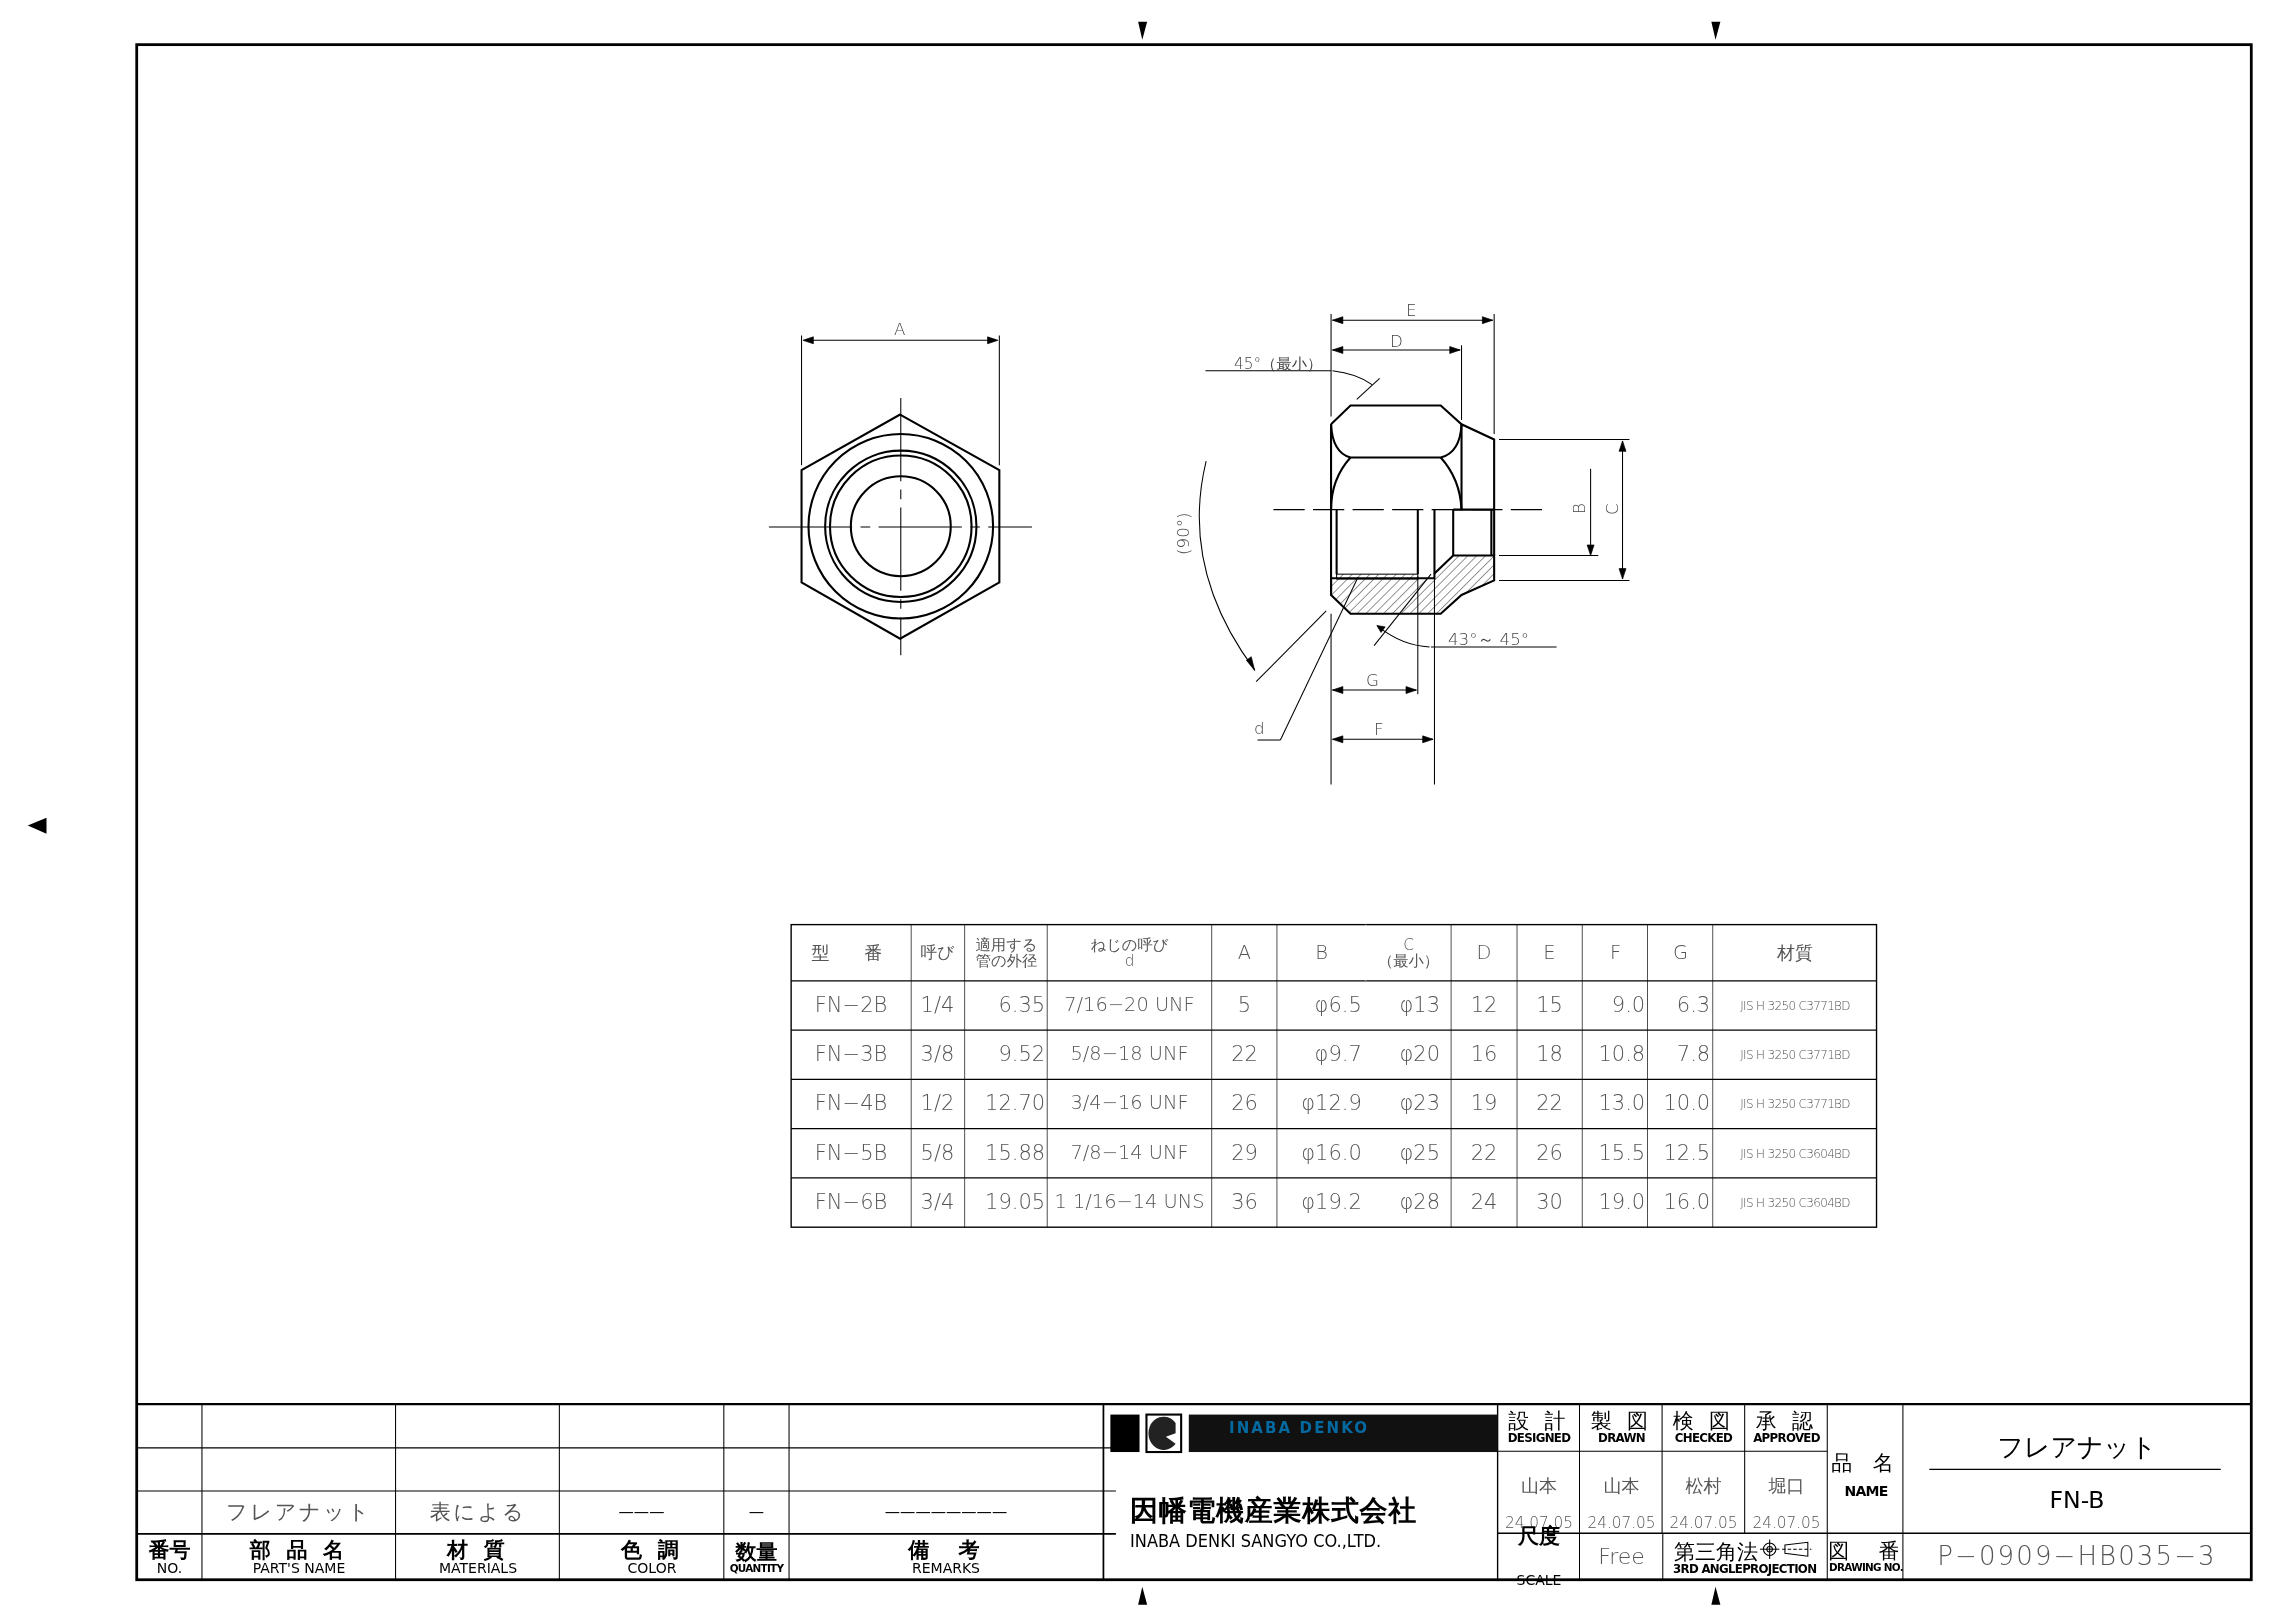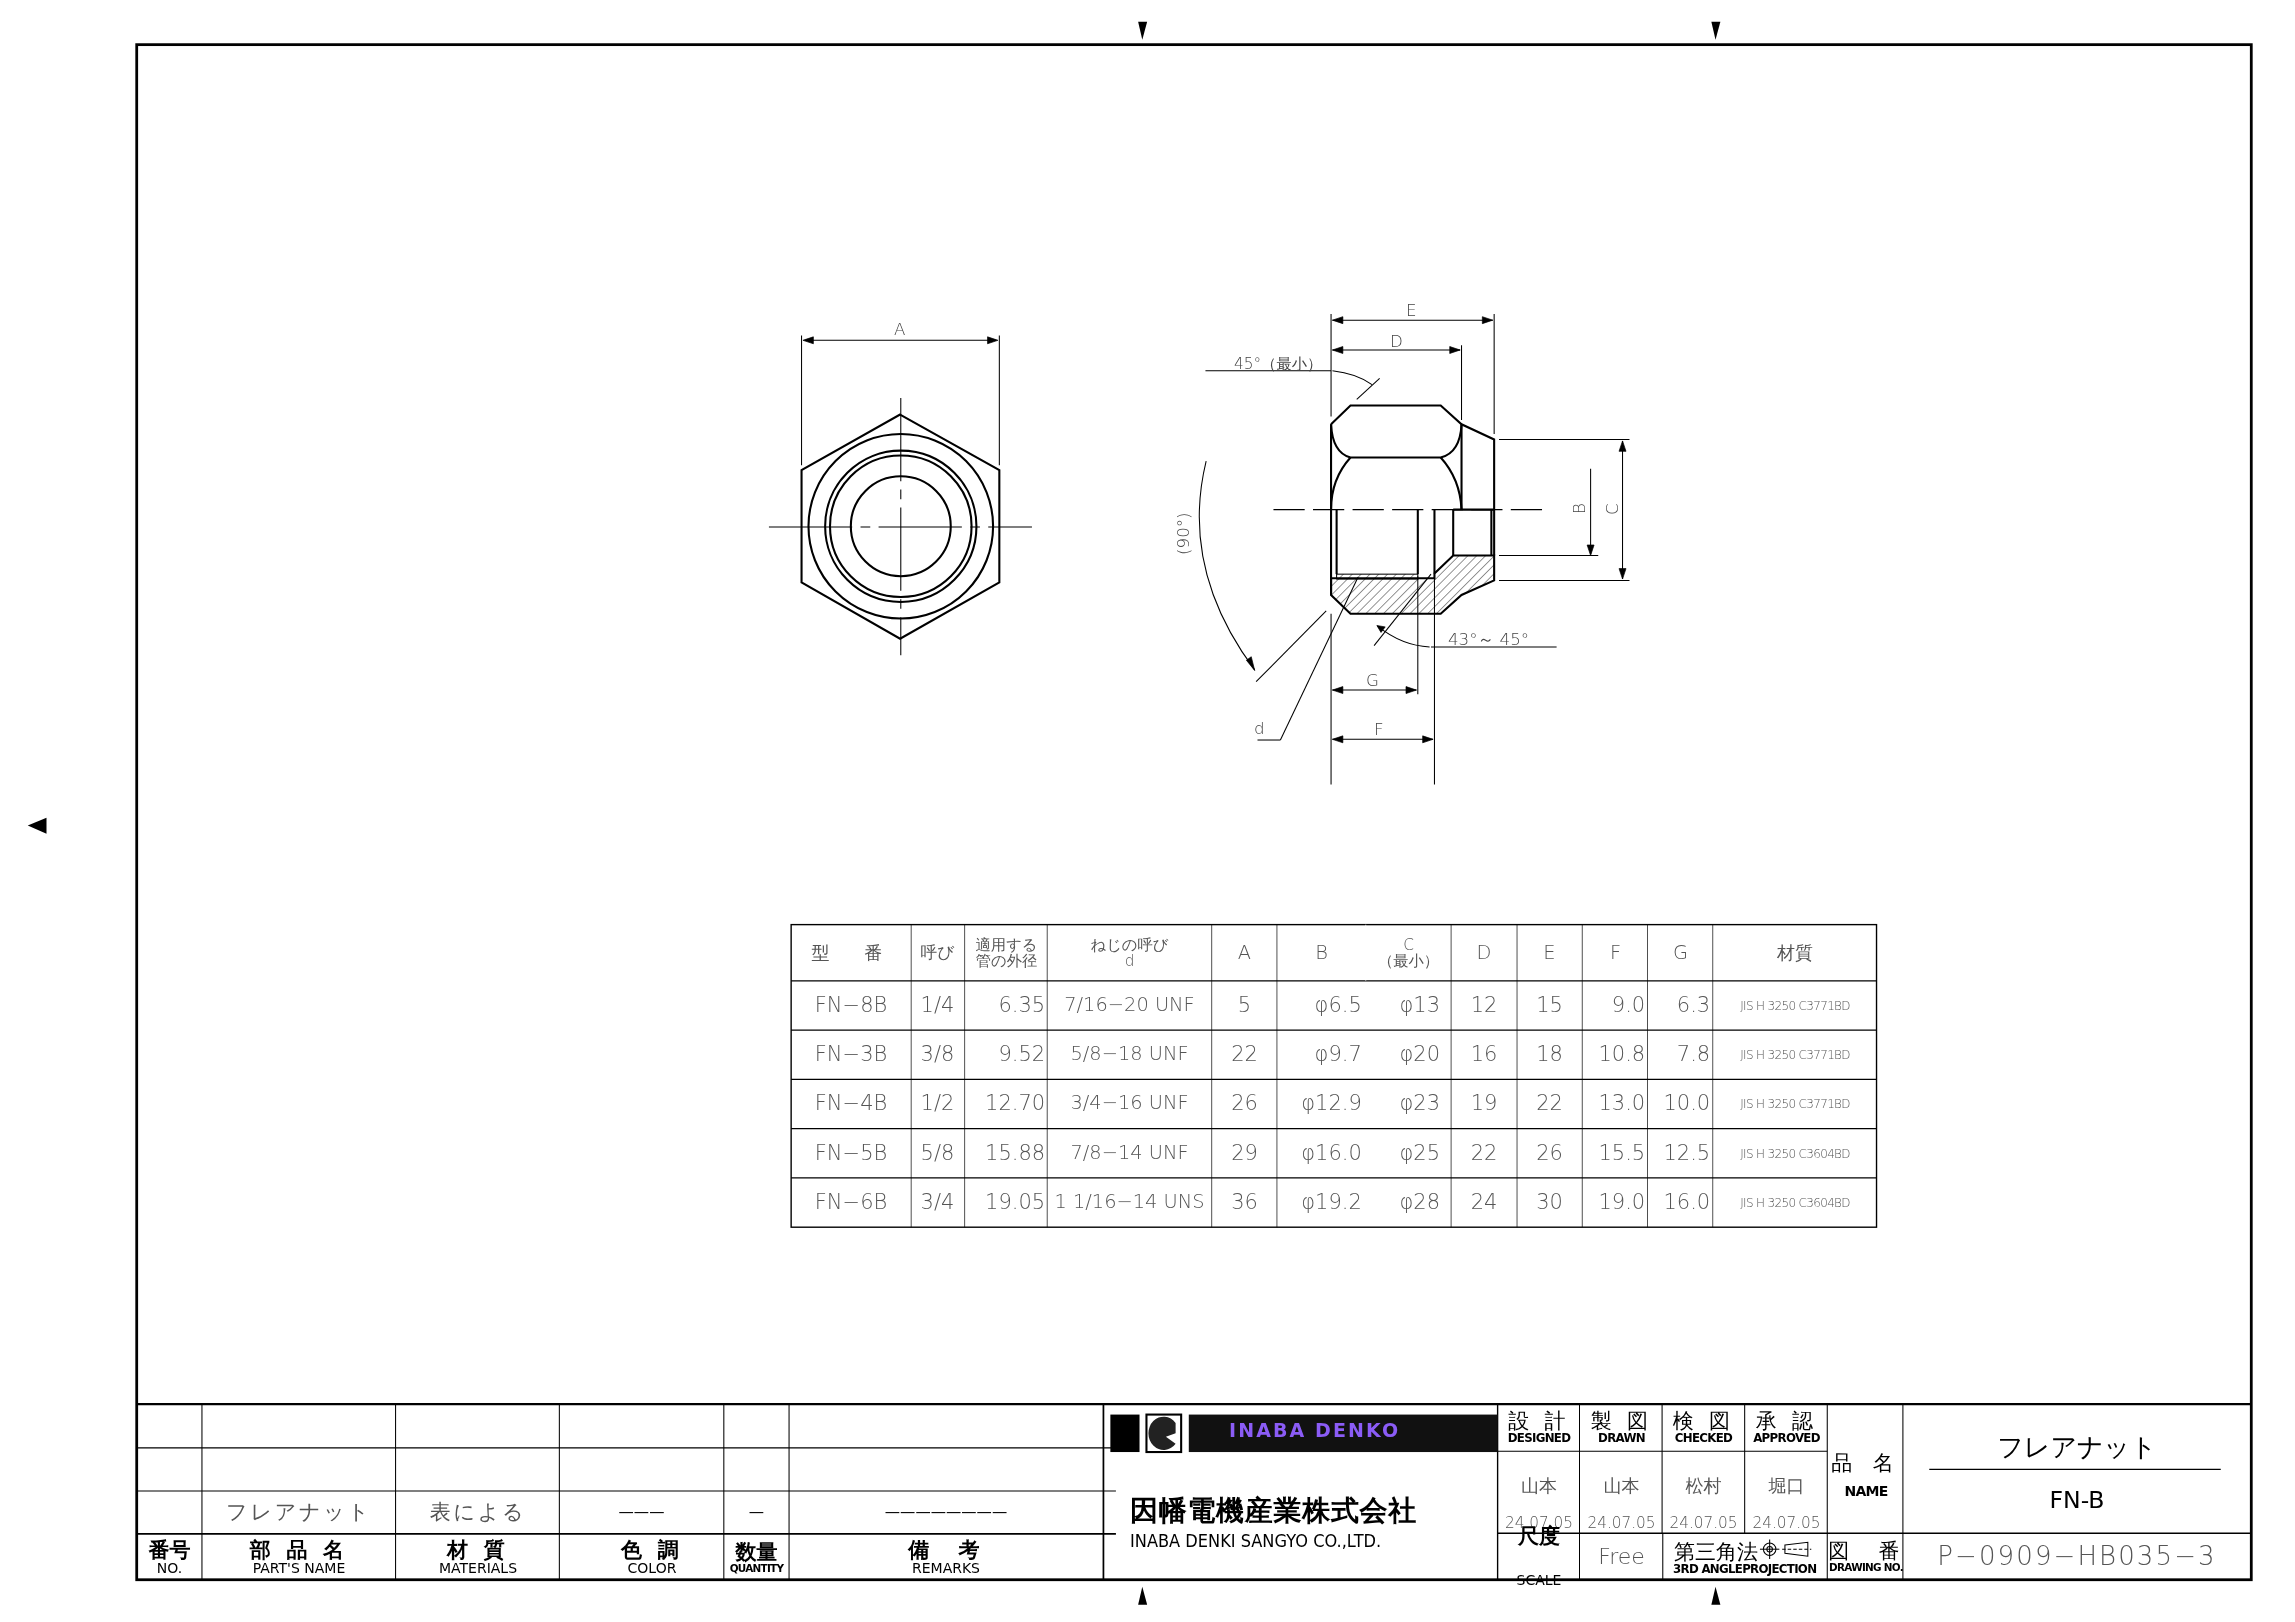--- a/index.html
+++ b/index.html
@@ -206,21 +206,21 @@
   <div class="cell tbl-text" style="left:1366px;top:925px;width:85px;height:56px;font-size:15.3px;white-space:pre-line;">C
 （最小）</div>
   <div class="cell tbl-text" style="left:1451px;top:925px;width:66px;height:56px;font-size:19.4px;">D</div>
   <div class="cell tbl-text" style="left:1517px;top:925px;width:65px;height:56px;font-size:19.4px;">E</div>
   <div class="cell tbl-text" style="left:1583px;top:925px;width:65px;height:56px;font-size:19.4px;">F</div>
   <div class="cell tbl-text" style="left:1648px;top:925px;width:65px;height:56px;font-size:19.4px;">G</div>
   <div class="cell tbl-text" style="left:1713px;top:925px;width:164px;height:56px;font-size:18px;">材質</div>
 
   <div id="spec-rows">
   <div>
-    <div class="cell tbl-text" style="left: 791px; width: 120px; font-size: 21px; top: 981px; height: 49px;">FN−8B</div>
+    <div class="cell tbl-text" style="left: 791px; width: 120px; font-size: 21px; top: 981px; height: 49px;">FN−2B</div>
     <div class="cell tbl-text" style="left: 911px; width: 53px; font-size: 21px; top: 981px; height: 49px;">1/4</div>
     <div class="cell tbl-text" style="left: 965px; width: 83px; font-size: 21px; justify-content: flex-end; padding-right: 2.8px; top: 981px; height: 49px;">6.35</div>
     <div class="cell tbl-text" style="left: 1047px; width: 165px; font-size: 19.4px; top: 981px; height: 49px;">7/16−20 UNF</div>
     <div class="cell tbl-text" style="left: 1212px; width: 65px; font-size: 21px; top: 981px; height: 49px;">5</div>
     <div class="cell tbl-text" style="left: 1277px; width: 89px; font-size: 21px; justify-content: flex-end; padding-right: 4.2px; top: 981px; height: 49px;">φ6.5</div>
     <div class="cell tbl-text" style="left: 1366px; width: 85px; font-size: 21px; justify-content: flex-end; padding-right: 11px; top: 981px; height: 49px;">φ13</div>
     <div class="cell tbl-text" style="left: 1451px; width: 66px; font-size: 21px; top: 981px; height: 49px;">12</div>
     <div class="cell tbl-text" style="left: 1517px; width: 65px; font-size: 21px; top: 981px; height: 49px;">15</div>
     <div class="cell tbl-text" style="left: 1583px; width: 65px; font-size: 21px; justify-content: flex-end; padding-right: 2.8px; top: 981px; height: 49px;">9.0</div>
     <div class="cell tbl-text" style="left: 1648px; width: 65px; font-size: 21px; justify-content: flex-end; padding-right: 2.8px; top: 981px; height: 49px;">6.3</div>
@@ -316,21 +316,21 @@
     <span class="lbl-jp" style="letter-spacing:0">数量</span>
     <span class="lbl-en-b" style="font-size:10.4px">QUANTITY</span>
   </div>
   <div class="cell" style="left:789px;top:1535px;width:314px;height:44px;flex-direction:column;">
     <span class="lbl-jp">備　考</span>
     <span class="lbl-en">REMARKS</span>
   </div>
 </div>
 
 <div>
-  <div class="abs" style="left:1229px;top:1419px;font-size:19px;font-weight:bold;color:#8b5cf6;letter-spacing:2.1px;">INABA DENKO</div>
+  <div class="abs" style="left:1229px;top:1419px;font-size:15px;font-weight:bold;color:#0369a1;letter-spacing:2.1px;">INABA DENKO</div>
   <div class="abs" style="left:1130px;top:1492px;font-size:28px;font-weight:bold;letter-spacing:0.7px;">因幡電機産業株式会社</div>
   <div class="abs" style="left:1130px;top:1530px;font-size:18px;transform:scaleX(0.9);transform-origin:left;">INABA DENKI SANGYO CO.,LTD.</div>
 
   <div class="cell" style="left:1498px;top:1404px;width:82px;height:47px;flex-direction:column;">
     <span class="lbl-jp" style="font-weight:normal">設 計</span>
     <span class="lbl-en-b" style="font-size:11.8px">DESIGNED</span>
   </div>
   <div class="cell" style="left:1580px;top:1404px;width:83px;height:47px;flex-direction:column;">
     <span class="lbl-jp" style="font-weight:normal">製 図</span>
     <span class="lbl-en-b" style="font-size:11.8px">DRAWN</span>

